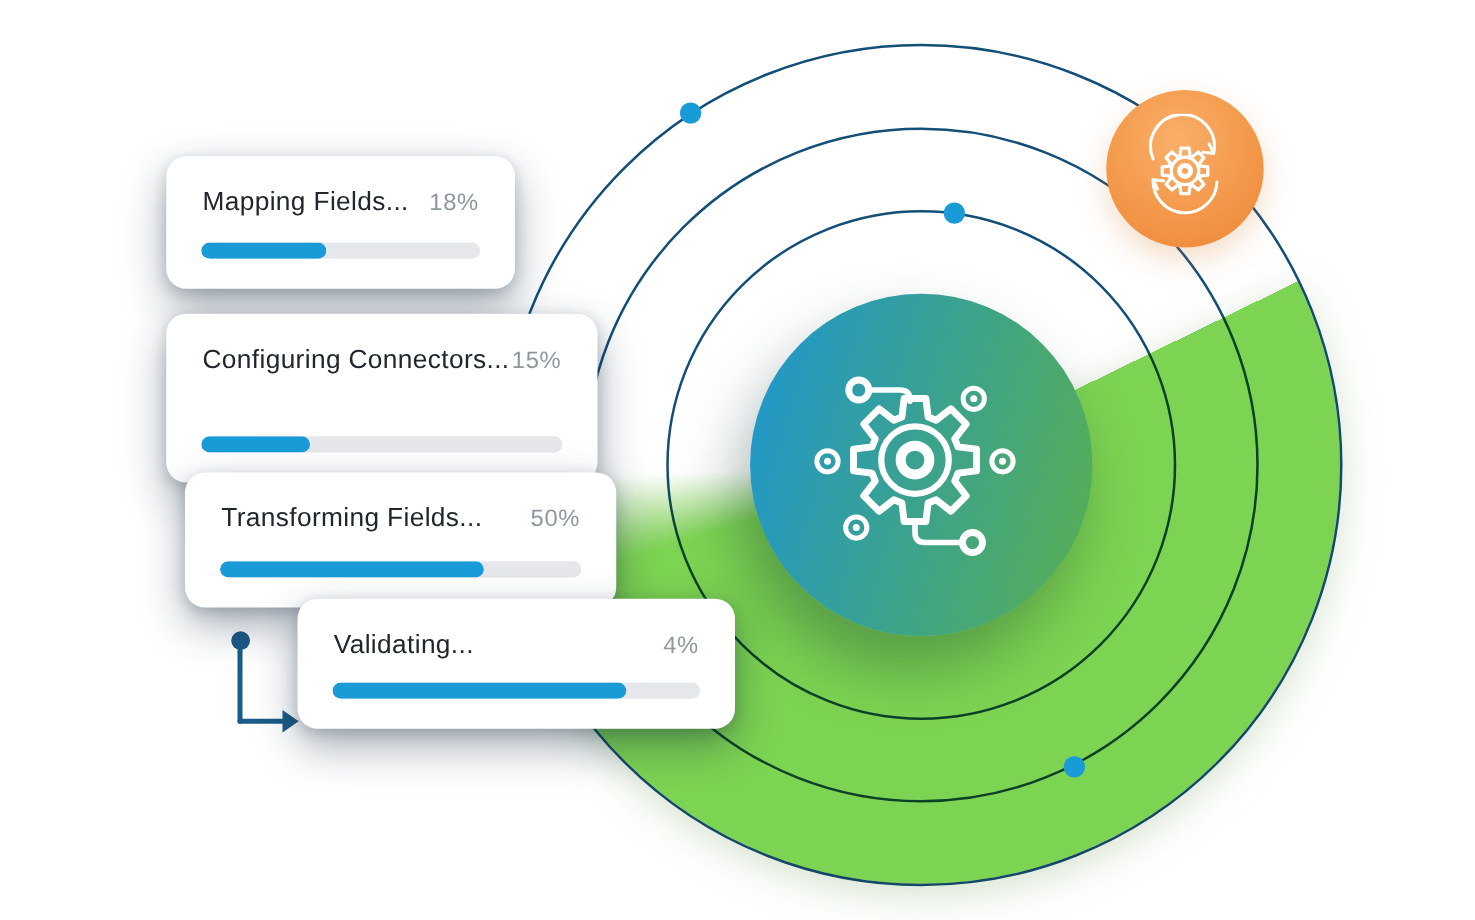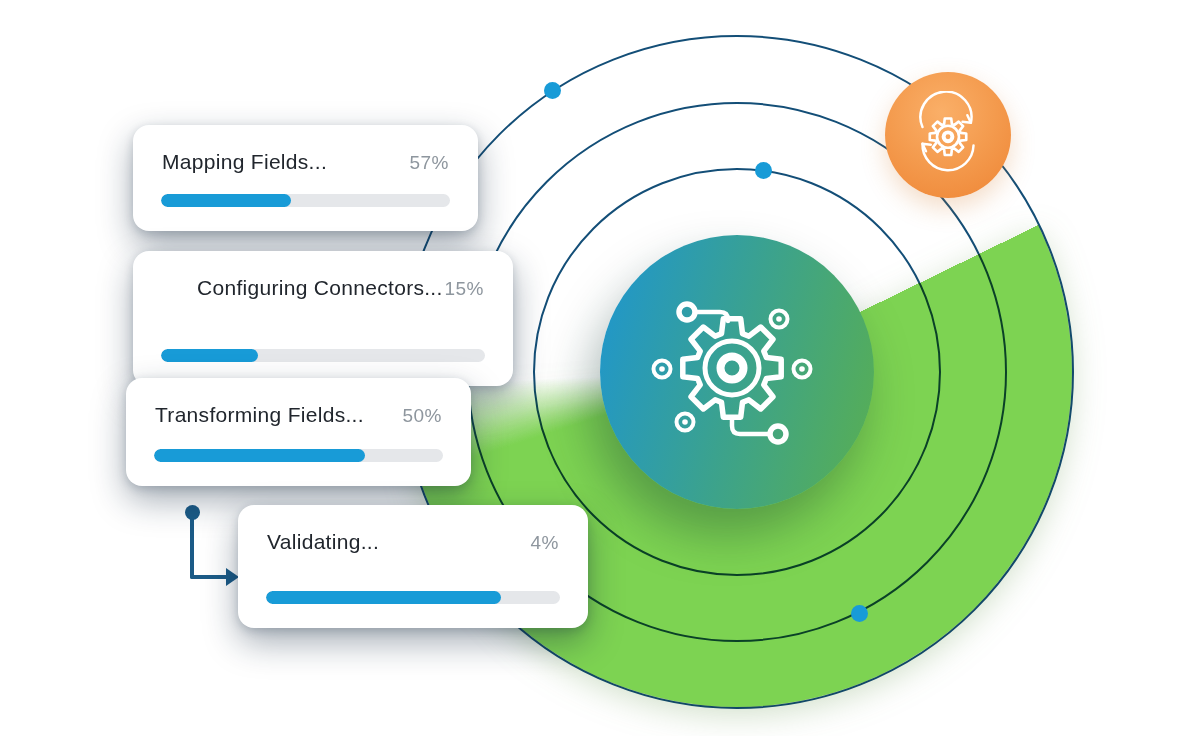--- a/index.html
+++ b/index.html
@@ -39,24 +39,24 @@
     position:absolute;left:885px;top:72px;width:126px;height:126px;border-radius:50%;
     background:radial-gradient(circle at 45% 32%,#FAAF68 0%,#F49B4E 48%,#EE8434 100%);
     box-shadow:0 10px 24px rgba(210,120,40,.25);
   }
   .orange-badge svg{position:absolute;left:19px;top:19px;}
   
   .card{
     position:absolute;background:#ffffff;border-radius:16px;
     box-shadow:0 14px 34px rgba(16,38,60,.38),0 3px 10px rgba(16,38,60,.18);
   }
-  .card-1{left:133px;top:125px;width:345px;height:106px;}
-  .card-2{left:133px;top:251px;width:345px;height:135px;padding-left:35px;}
-  .card-3{left:126px;top:378px;width:345px;height:108px;}
-  .card-4{left:238px;top:505px;width:350px;height:123px;}
+  .card-1{left:133px;top:125px;width:279px;height:106px;}
+  .card-2{left:133px;top:251px;width:345px;height:135px;}
+  .card-3{left:148px;top:378px;width:345px;height:108px;}
+  .card-4{left:238px;top:479px;width:350px;height:104px;}
   .card-row{
     display:flex;justify-content:space-between;align-items:baseline;
     padding:25px 29px 0 29px;
   }
   .card-label{font-size:21px;color:#21262D;letter-spacing:.3px;font-weight:500;}
   .card-percent{font-size:19px;color:#8E969E;letter-spacing:.5px;}
   .track{
     position:absolute;left:28px;right:28px;bottom:24px;height:13px;border-radius:7px;
     background:#E5E7EA;overflow:hidden;
   }
@@ -122,21 +122,21 @@
   </div>
 
   <div class="conn-dot"></div>
   <div class="conn-v"></div>
   <div class="conn-h"></div>
   <div class="conn-arrow"></div>
 
   <div class="card card-1">
     <div class="card-row">
       <span class="card-label">Mapping Fields...</span>
-      <span class="card-percent">57%</span>
+      <span class="card-percent">18%</span>
     </div>
     <div class="track">
       <div class="fill" style="width: 45%;"></div>
     </div>
   </div>
 
   <div class="card card-2">
     <div class="card-row">
       <span class="card-label">Configuring Connectors...</span>
       <span class="card-percent">15%</span>

